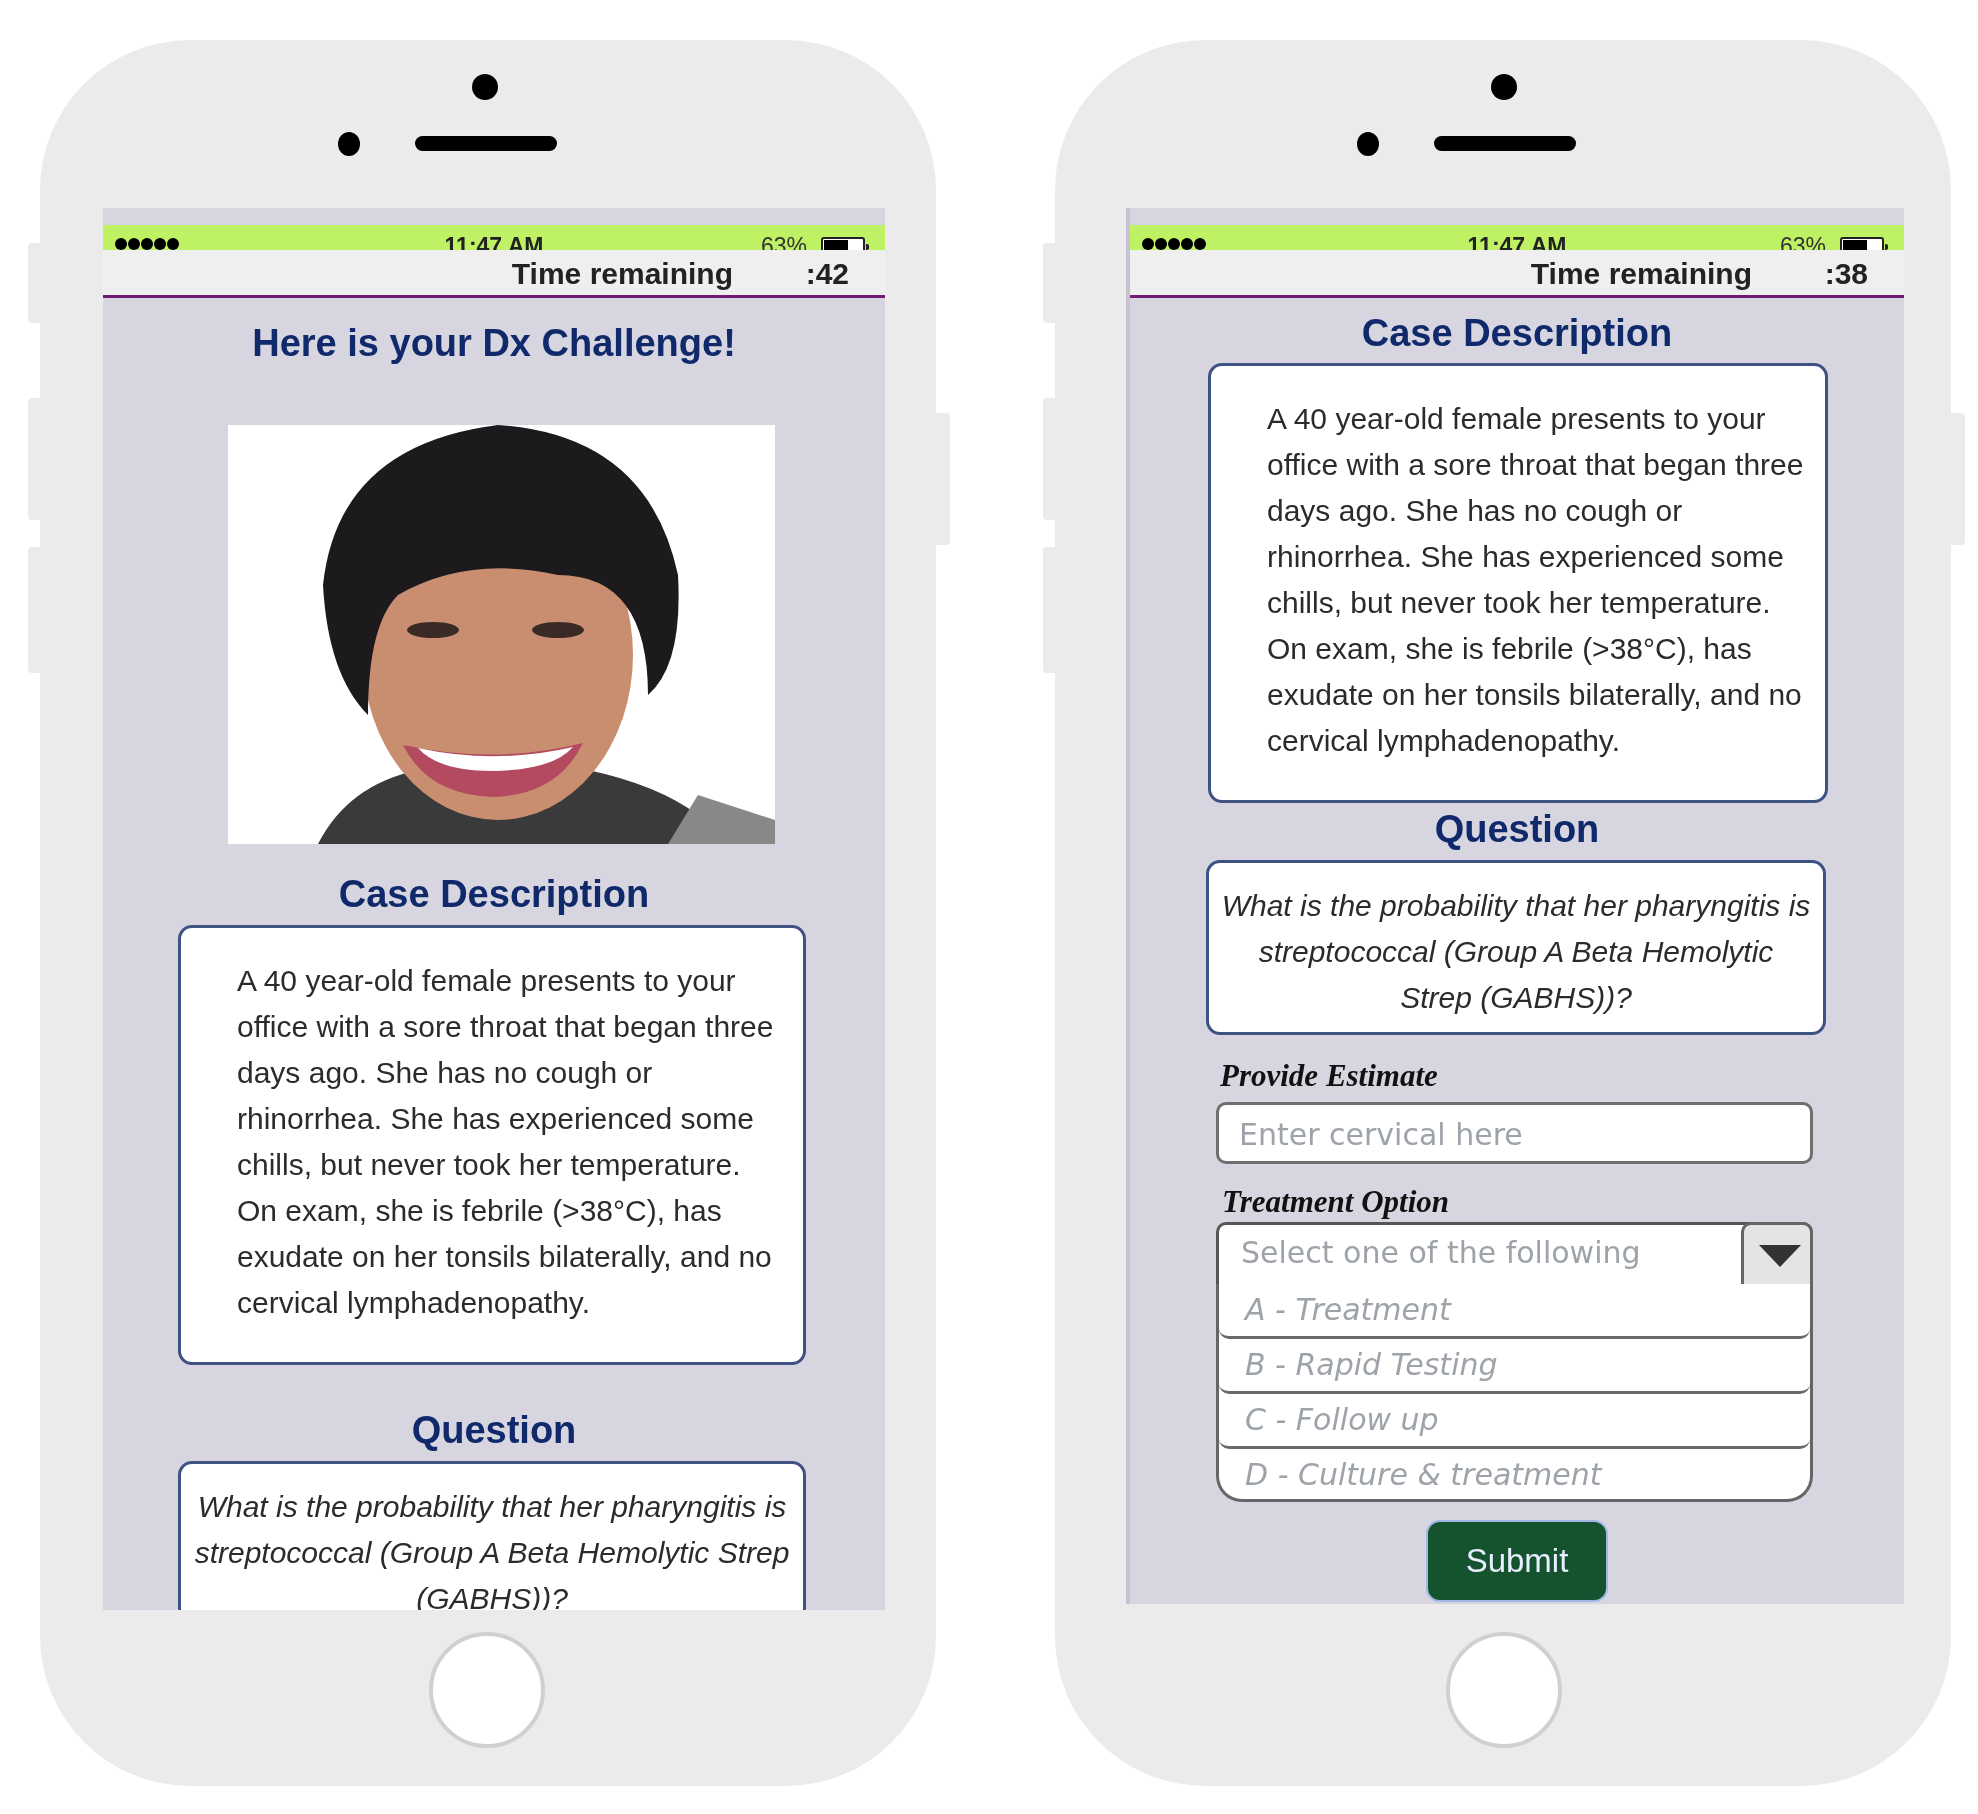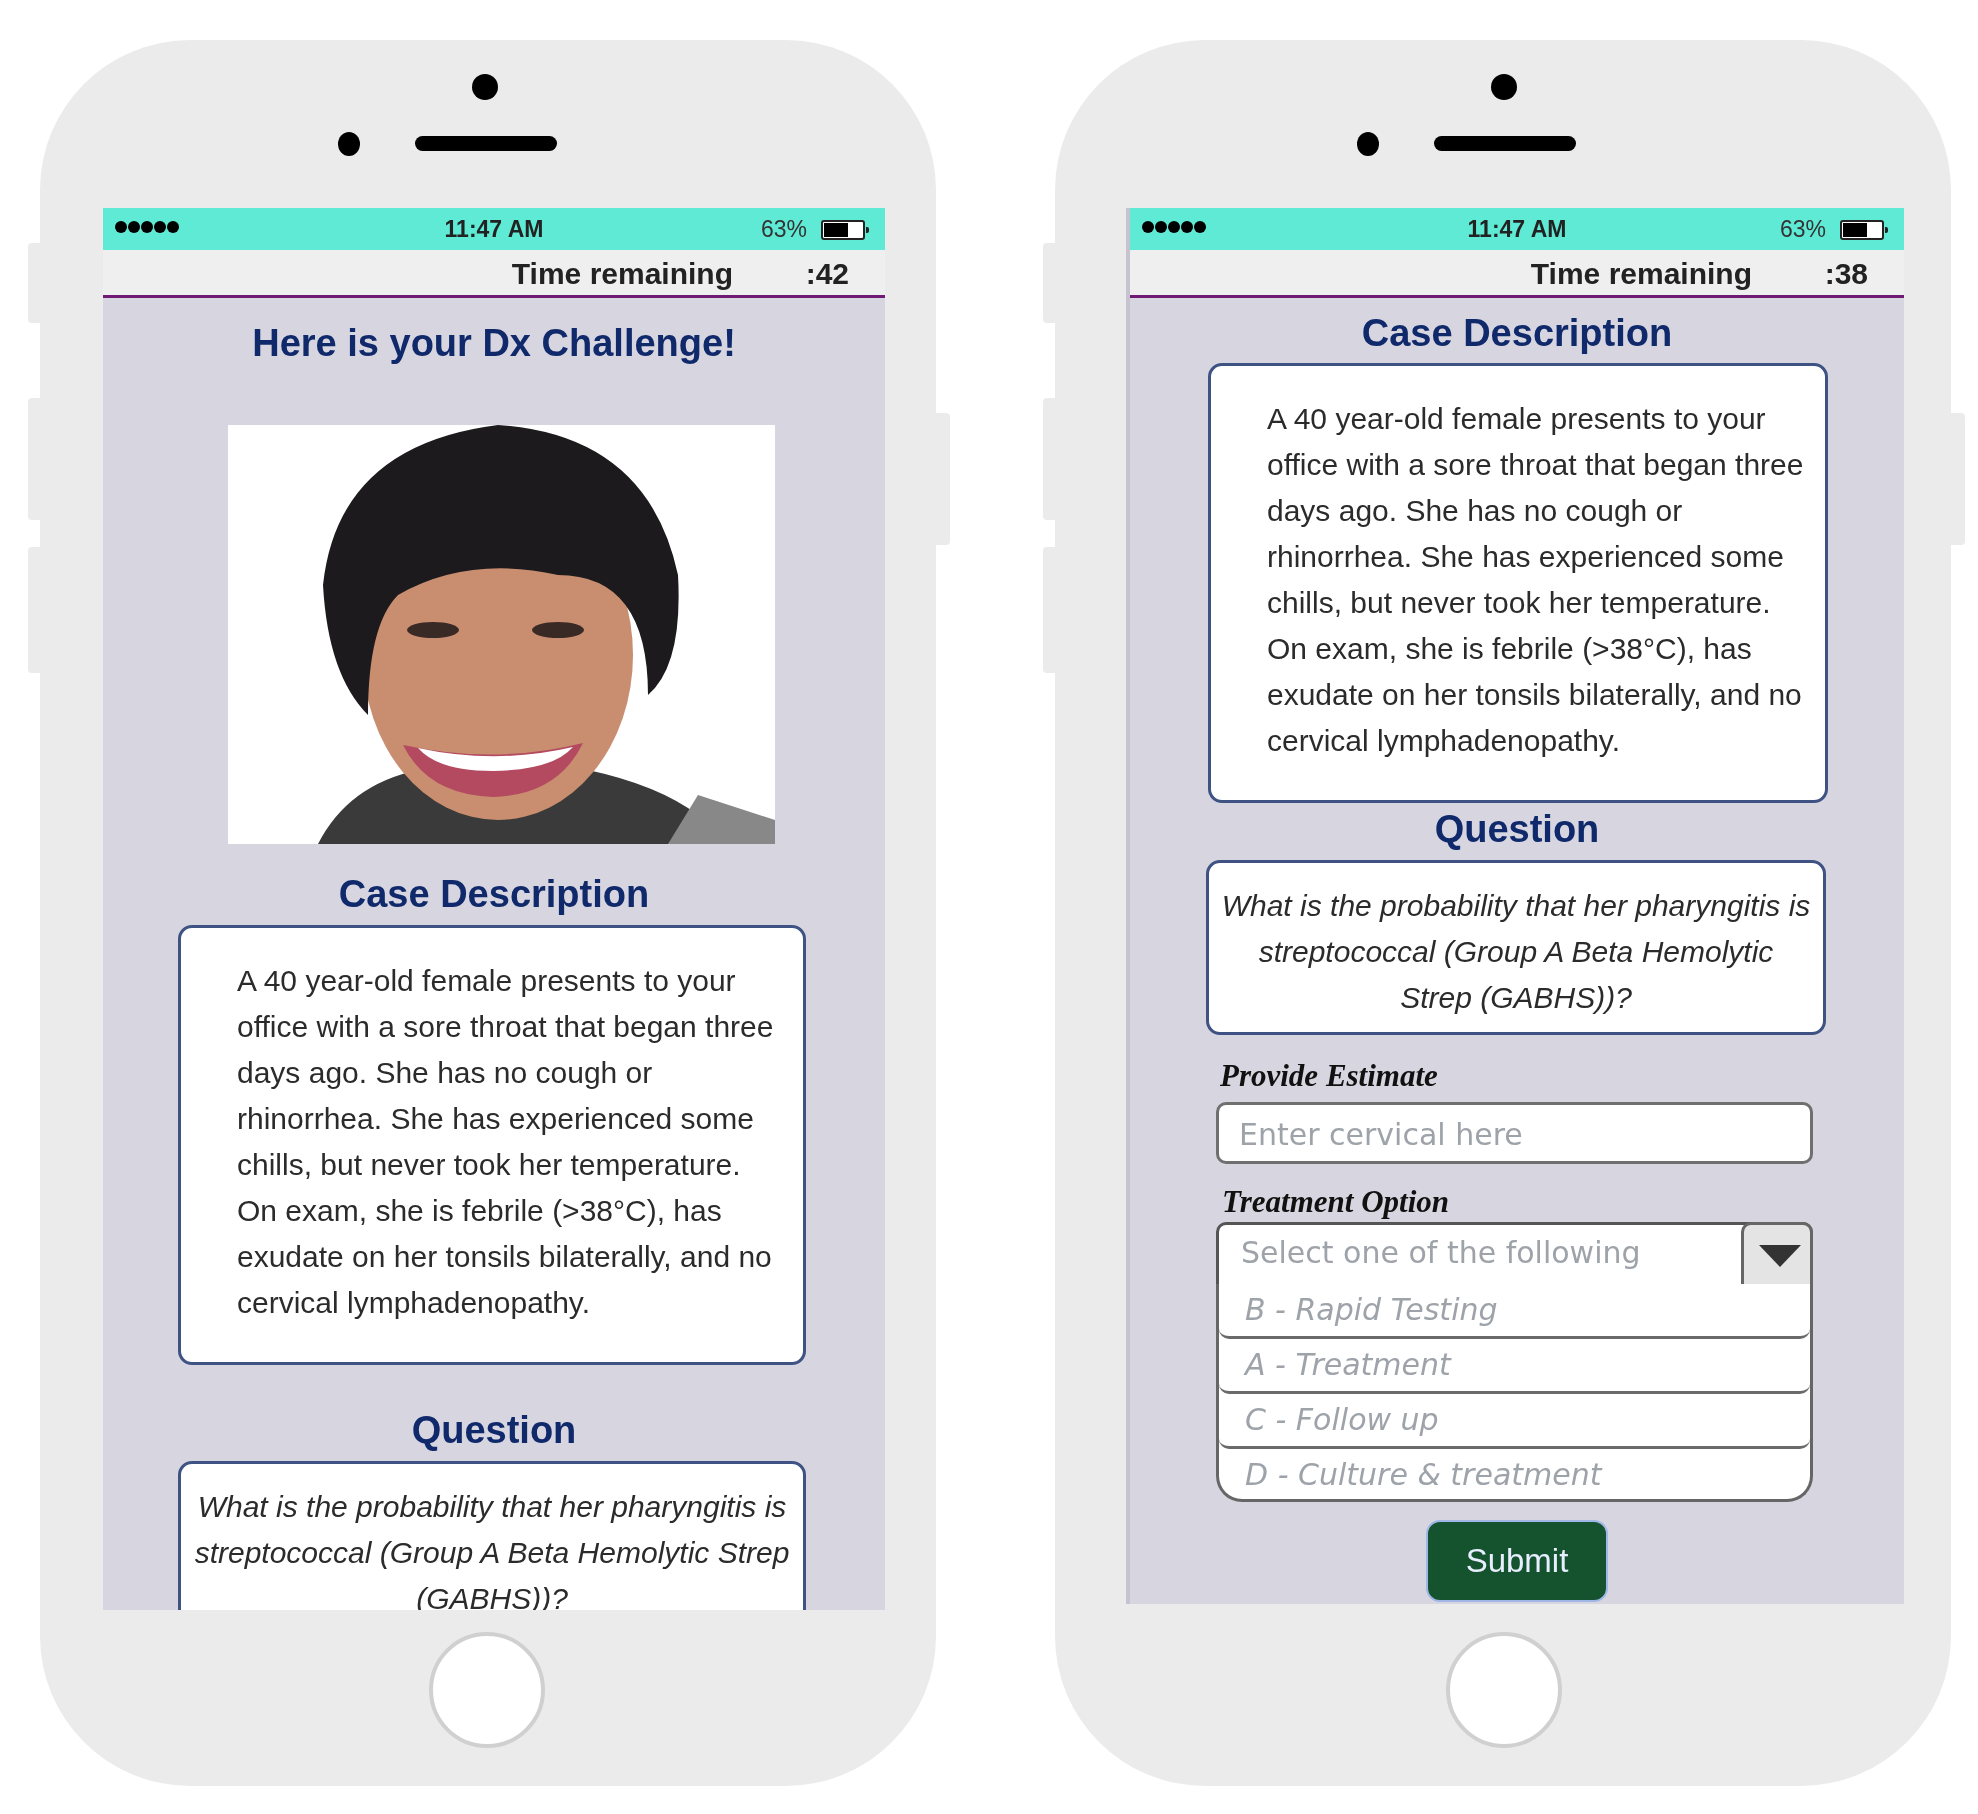--- a/index.html
+++ b/index.html
@@ -15,21 +15,21 @@
   .side-btn.r { border-radius: 0 4px 4px 0; }
 
   .cam-dot { position: absolute; width: 26px; height: 26px; border-radius: 50%; background: #000; }
   .sensor-dot { position: absolute; width: 22px; height: 24px; border-radius: 50%; background: #000; }
   .speaker { position: absolute; height: 15px; border-radius: 8px; background: #000; }
 
   .screen { position: absolute; top: 168px; background: #d7d6e0; overflow: hidden; }
   .left .screen { left: 63px; width: 782px; height: 1402px; }
   .right .screen { left: 71px; width: 778px; height: 1396px; border-left: 4px solid #c4c3cf; }
 
-  .statusbar { position: absolute; left: 0; right: 0; top: 0; height: 42px; background: #5eead4;
+  .statusbar { position: absolute; left: 0; right: 0; top: 17px; height: 42px; background: #bef264;
                font-size: 24px; color: #222; }
   .signal { position: absolute; left: 12px; top: 13px; display: flex; gap: 1px; }
   .signal i { width: 12px; height: 12px; border-radius: 50%; background: #000; display: block; }
   .clock { position: absolute; left: 0; right: 0; top: 8px; text-align: center; font-weight: bold; font-size: 23px; color: #222; }
   .batt-pct { position: absolute; right: 78px; top: 8px; font-size: 23px; color: #333; }
   .batt { position: absolute; right: 20px; top: 12px; width: 44px; height: 20px; border: 2px solid #222;
           border-radius: 3px; background: #fff; }
   .batt::before { content: ""; position: absolute; left: 1px; top: 1px; bottom: 1px; width: 60%; background: #000; }
   .batt::after { content: ""; position: absolute; right: -6px; top: 5px; width: 3px; height: 6px; background: #222; border-radius: 0 2px 2px 0; }
 
@@ -175,22 +175,22 @@
     <div class="input" style="left:86px; top:894px; width:597px; height:62px;">
       <span>Enter cervical here</span>
     </div>
 
     <div class="field-label" style="left:92px; top:976px;">Treatment Option</div>
     <div class="select" style="left:86px; top:1014px; width:597px; height:78px;">
       <span>Select one of the following</span>
       <div class="dd-btn"></div>
     </div>
     <div class="options" style="left:86px; top:1076px; width:597px; height:218px;">
+      <div class="option">A - Treatment</div>
       <div class="option">B - Rapid Testing</div>
-      <div class="option">A - Treatment</div>
       <div class="option">C - Follow up</div>
       <div class="option">D - Culture &amp; treatment</div>
     </div>
 
     <div class="submit" style="left:296px; top:1312px; width:182px; height:82px;">Submit</div>
   </div>
 
   <div class="home" style="left:391px; top:1592px;"></div>
 </div>
 

